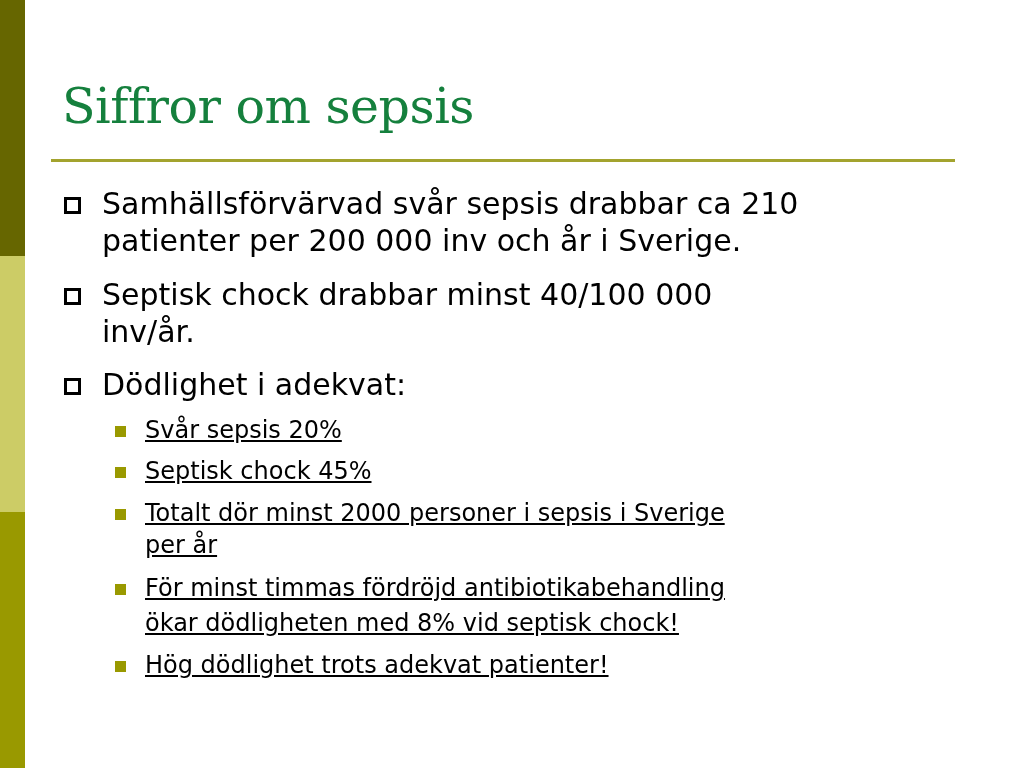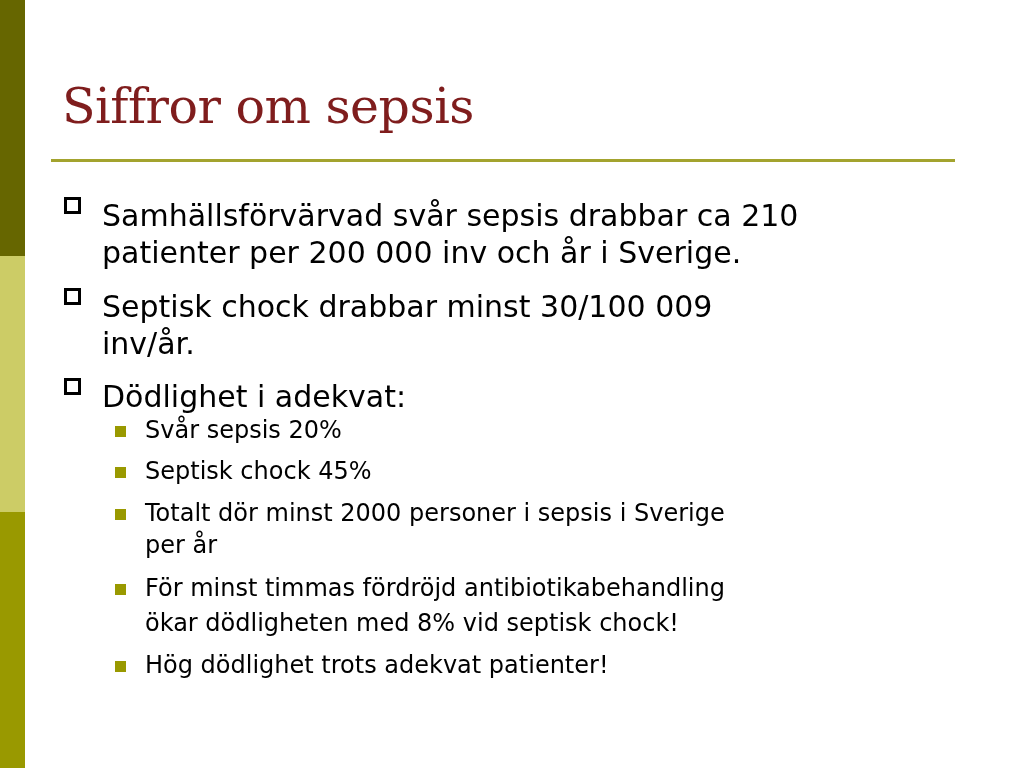--- a/index.html
+++ b/index.html
@@ -2,28 +2,28 @@
 <html><head>
 <meta charset="utf-8">
 <style>
   html, body { margin:0; padding:0; }
   body { width:1024px; height:768px; position:relative; background:#ffffff; overflow:hidden; }
   .sidebar { position:absolute; left:0; top:0; width:25px; height:768px; }
   .seg { position:absolute; left:0; width:25px; }
   .seg1 { top:0; height:256px; background:#666600; }
   .seg2 { top:256px; height:256px; background:#CCCC66; }
   .seg3 { top:512px; height:256px; background:#999900; }
-  .title { position:absolute; left:62px; top:82px; font-family:"DejaVu Serif", "Liberation Serif", serif; font-size:49px; color:#7f1d1d; line-height:1; letter-spacing:-0.5px; }
+  .title { position:absolute; left:62px; top:82px; font-family:"DejaVu Serif", "Liberation Serif", serif; font-size:49px; color:#15803d; line-height:1; letter-spacing:-0.5px; }
   .rule { position:absolute; left:51px; top:159px; width:904px; height:3px; background:#A3A32E; }
   .l1 { position:absolute; left:64px; font-family:"DejaVu Sans", sans-serif; font-size:30px; line-height:37px; color:#000; }
   .l1 .bullet { position:absolute; left:0; top:12px; width:11px; height:11px; border:3px solid #000; background:#fff; }
-  .l1 .text { position:absolute; left:38px; top:12px; white-space:pre;text-align:right; }
+  .l1 .text { position:absolute; left:38px; top:0; white-space:pre;text-align:right; }
   .l2 { position:absolute; left:115px; font-family:"DejaVu Sans", sans-serif; font-size:24px; line-height:31px; color:#000; }
   .l2 .bullet { position:absolute; left:0; top:11px; width:11px; height:11px; background:#999900; }
-  .l2 .text { position:absolute; left:30px; top:0; white-space:pre; }
+  .l2 .text { position:absolute; left:30px; top:0; white-space:pre;text-decoration:underline; }
 </style>
 </head>
 <body>
 
 <div class="sidebar">
   <div class="seg seg1"></div>
   <div class="seg seg2"></div>
   <div class="seg seg3"></div>
 </div>
 
@@ -33,21 +33,21 @@
 <div class="l1" style="top:185px;">
   <span class="bullet"></span>
   <span class="text">Samhällsförvärvad svår sepsis drabbar ca 210</span>
 </div>
 <div class="l1" style="top:222px;">
   <span class="text">patienter per 200 000 inv och år i Sverige.</span>
 </div>
 
 <div class="l1" style="top:276px;">
   <span class="bullet"></span>
-  <span class="text">Septisk chock drabbar minst 30/100 009</span>
+  <span class="text">Septisk chock drabbar minst 40/100 000</span>
 </div>
 <div class="l1" style="top:313px;">
   <span class="text">inv/år.</span>
 </div>
 
 <div class="l1" style="top:366px;">
   <span class="bullet"></span>
   <span class="text">Dödlighet i adekvat:</span>
 </div>
 

